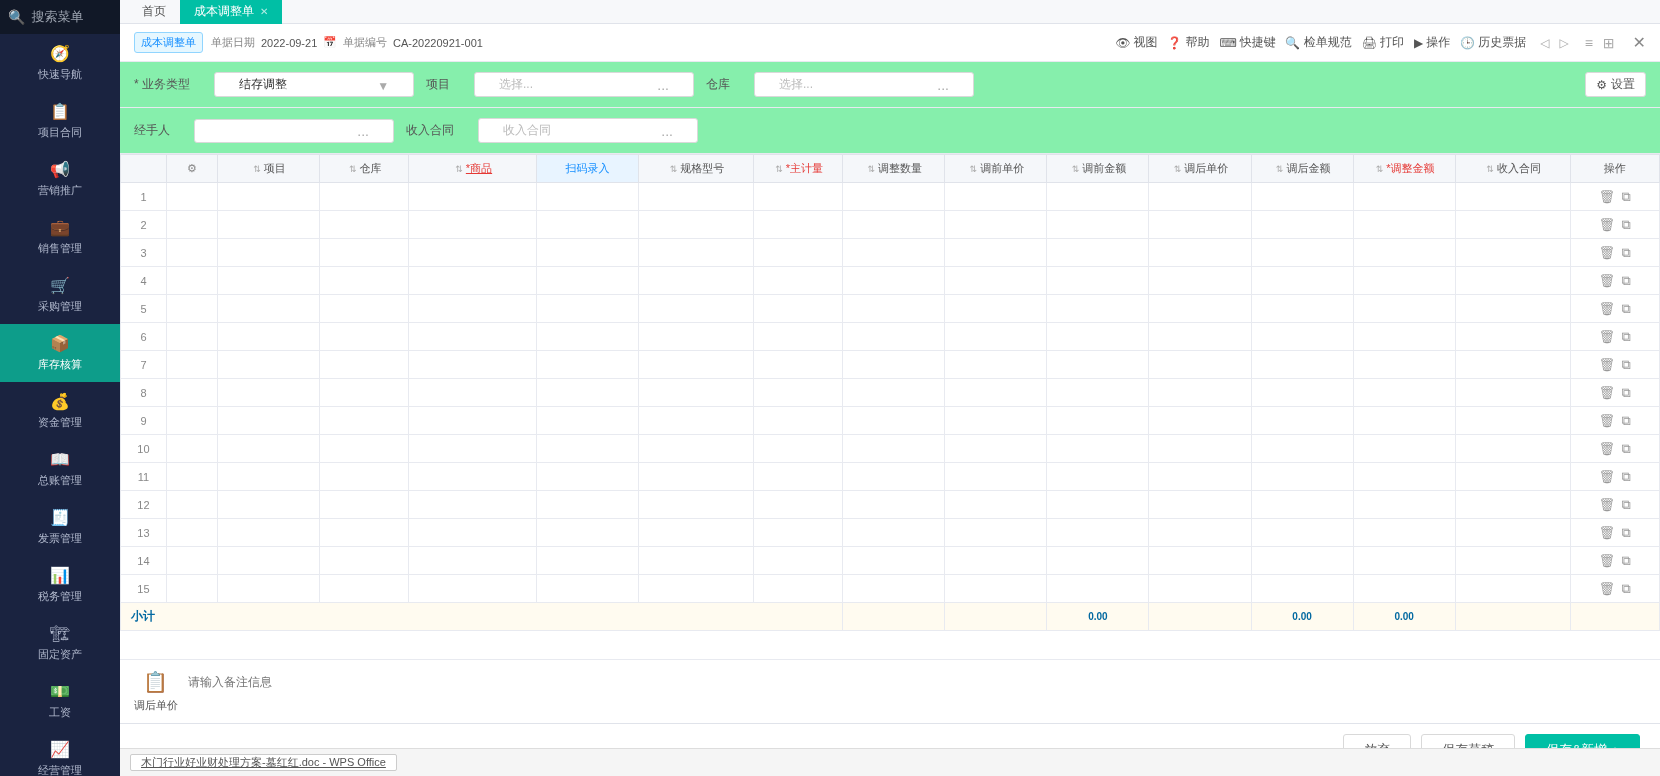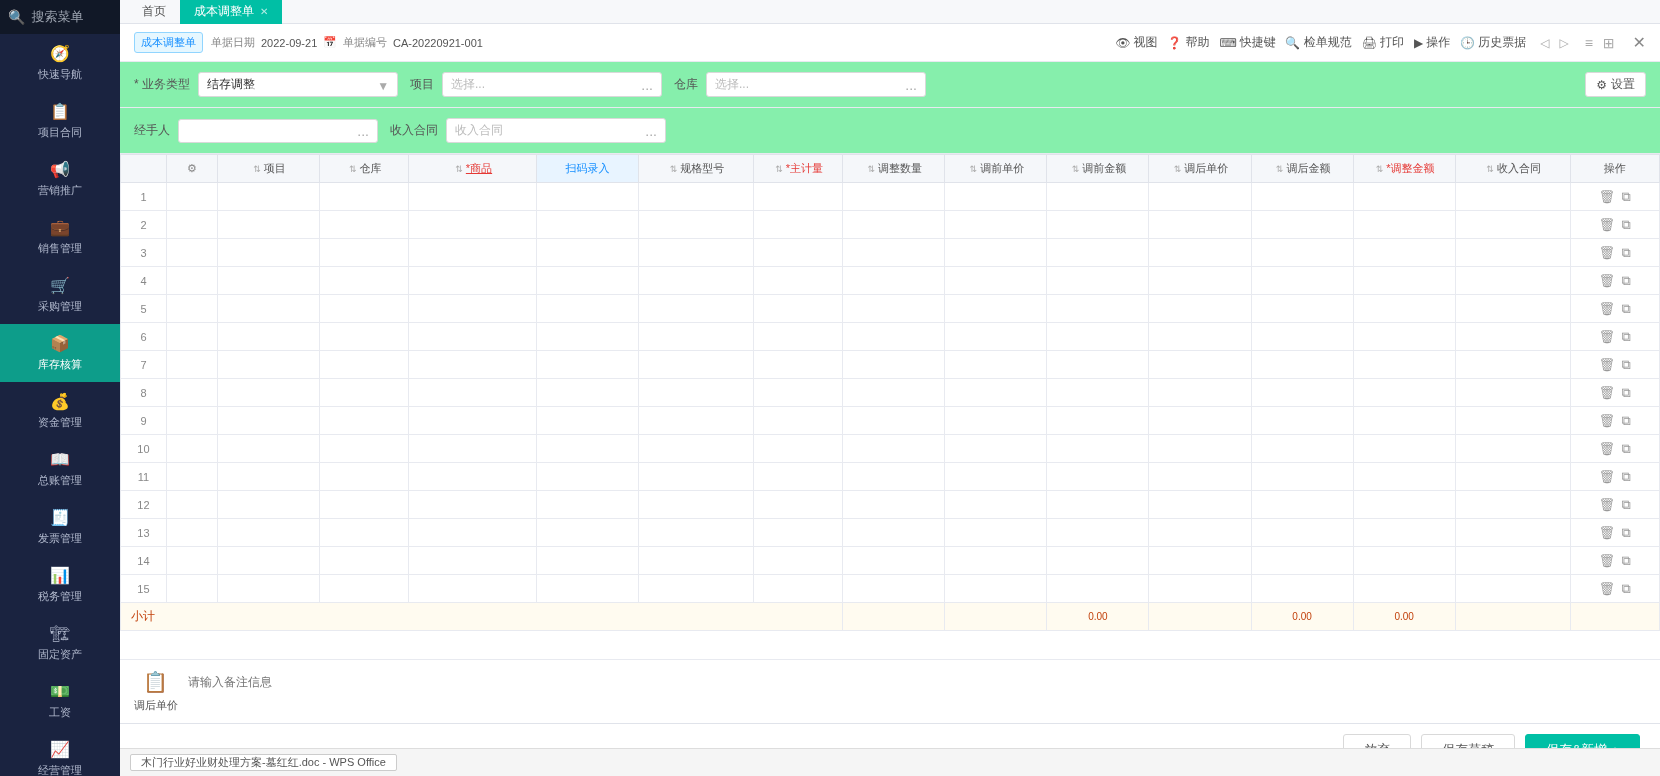--- a/index.html
+++ b/index.html
@@ -31,58 +31,58 @@
     .doc-meta { color: #555; font-size: 11px; display: flex; align-items: center; gap: 6px; }
     .doc-meta-label { color: #888; }
     .doc-actions { margin-left: auto; display: flex; align-items: center; gap: 10px; color: #555; font-size: 12px; }
     .doc-action-btn { display: flex; align-items: center; gap: 3px; cursor: pointer; color: #555; }
     .close-btn { cursor: pointer; font-size: 16px; color: #888; margin-left: 8px; }
 
     
     .form-section { padding: 10px 14px; border-bottom: 1px solid #e8eaf0; display: flex; flex-wrap: wrap; gap: 12px; align-items: center; background: #86efac; }
     .form-row { display: flex; align-items: center; gap: 8px; }
     .form-label { color: #555; font-size: 12px; white-space: nowrap; }
-    .form-field { display: flex; align-items: flex-end; border: 1px solid #d9d9d9; border-radius: 3px; padding: 3px 8px; min-width: 180px; font-size: 12px; background: #fff; }
+    .form-field { display: flex; align-items: flex-end; border: 1px solid #d9d9d9; border-radius: 3px; padding: 3px 24px; min-width: 180px; font-size: 12px; background: #fff; margin-left: 16px; }
     .form-field-value { color: #333; flex: 1; }
     .form-field-arrow { color: #aaa; margin-left: 6px; }
     .form-field-dots { color: #aaa; font-size: 14px; }
     .settings-btn { display: flex; align-items: center; gap: 4px; border: 1px solid #d9d9d9; border-radius: 3px; padding: 3px 10px; cursor: pointer; color: #555; font-size: 12px; background: #fff; }
 
     
     .table-container { flex: 1; overflow: auto; padding: 0; }
     table { width: 100%; border-collapse: collapse; font-size: 12px; table-layout: fixed; }
     thead tr { background: #f5f7fa; }
     th { border: 1px solid #e0e3ea; padding: 6px 6px; text-align: center; font-weight: normal; color: #555; white-space: nowrap; position: relative; font-size: 11px; }
     th.active-col { background: #e8f4ff; color: #1890ff; }
     th .sort-icon { color: #aaa; font-size: 9px; margin-left: 2px; }
     td { border: 1px solid #e8eaf0; padding: 4px 6px; text-align: center; height: 28px; color: #333; }
     .row-num { color: #888; font-size: 11px; text-align: center; }
     .gear-cell { text-align: center; color: #888; }
     .action-cell { display: flex; align-items: center; justify-content: center; gap: 6px; }
     .action-icon { cursor: pointer; color: #999; font-size: 13px; }
-    .subtotal-row td { background: #fffbf0; font-weight: normal; color: #c2410c; }
+    .subtotal-row td { background: #fffbf0; font-weight: bold; color: #0369a1; }
     .subtotal-label { text-align: left; padding-left: 10px; color: #666; font-size: 12px; }
     .subtotal-val { color: #333; font-size: 10px; }
 
     
     .notes-section { border-top: 1px solid #e8eaf0; padding: 10px 14px; display: flex; align-items: flex-start; gap: 10px; background: #fff; }
     .notes-icon-area { display: flex; flex-direction: column; align-items: center; gap: 4px; }
     .notes-icon { font-size: 20px; color: #00bfa5; }
     .notes-icon-label { font-size: 11px; color: #555; }
     .notes-input { flex: 1; border: none; outline: none; font-size: 12px; color: #999; background: transparent; resize: none; padding-top: 4px; }
 
     
     .footer { border-top: 1px solid #e0e3ea; padding: 10px 20px; display: flex; justify-content: flex-end; gap: 10px; background: #fff; align-items: center; }
     .btn { padding: 6px 20px; border-radius: 3px; cursor: pointer; font-size: 13px; border: 1px solid #d9d9d9; background: #fff; color: #555; }
     .btn-save-new { background: #00bfa5; color: #fff; border-color: #00bfa5; display: flex; align-items: center; gap: 4px; }
     .btn-save-new .arrow { font-size: 11px; }
 
     
     .taskbar { position: fixed; bottom: 0; left: 120px; right: 0; height: 28px; background: #f5f5f5; border-top: 1px solid #ddd; display: flex; align-items: center; padding: 0 10px; font-size: 11px; color: #555; z-index: 100; }
-    .taskbar-item { padding: 0 10px; border: 1px solid #ccc; background: #fff; border-radius: 2px; cursor: pointer; white-space: nowrap; overflow: hidden; text-overflow: ellipsis; max-width: 300px; }
+    .taskbar-item { padding: 0 10px; border: 1px solid #ccc; background: #fff; border-radius: 2px; cursor: pointer; white-space: nowrap; overflow: hidden; text-overflow: ellipsis; max-width: 300px; text-decoration: underline; }
 
     
     .col-num { width: 36px; }
     .col-gear { width: 40px; }
     .col-project { width: 80px; }
     .col-warehouse { width: 70px; }
     .col-product { width: 100px; }
     .col-scan { width: 80px; }
     .col-spec { width: 90px; }
     .col-unit { width: 70px; }

